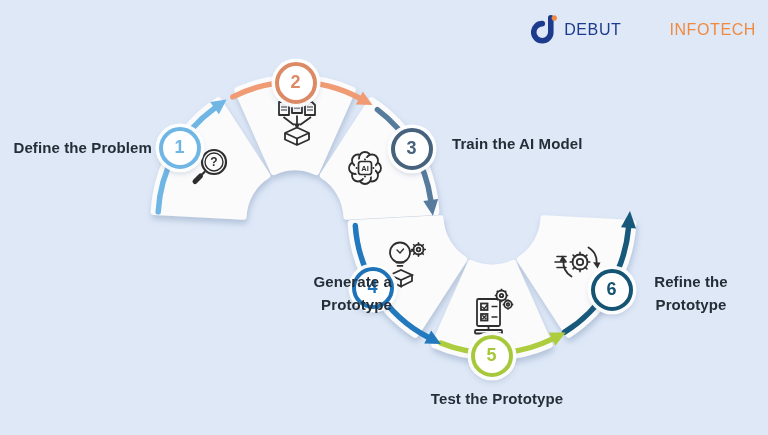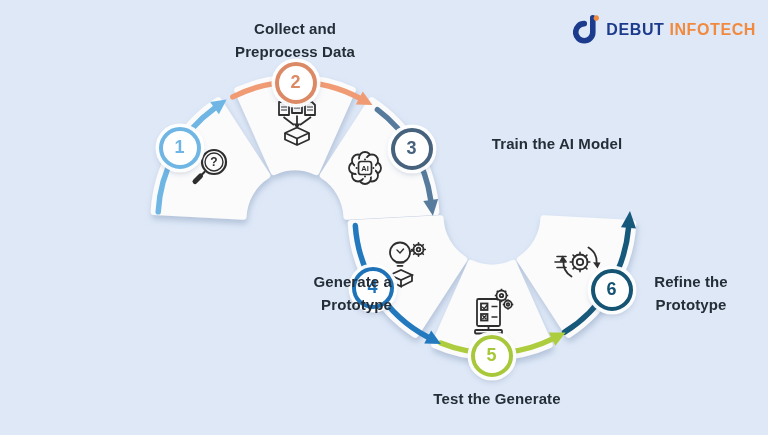--- a/index.html
+++ b/index.html
@@ -18,30 +18,30 @@
     z-index:3;}
 
   
   .icon{position:absolute;width:54px;height:54px;z-index:2;}
 
   
   .label{position:absolute;color:#242E38;font-size:15px;font-weight:700;
     line-height:1.5;white-space:pre-line;z-index:3;letter-spacing:.1px;}
   .l1{left:8px;top:137px;width:144px;text-align:right;}
   .l2{left:175px;top:18px;width:240px;text-align:center;}
-  .l3{left:452px;top:133px;width:210px;text-align:center;}
+  .l3{left:452px;top:133px;width:210px;text-align:left;}
   .l4{left:212px;top:271px;width:180px;text-align:right;}
   .l5{left:387px;top:388px;width:220px;text-align:center;}
   .l6{left:601px;top:271px;width:180px;text-align:center;}
 
   
   .logo{position:absolute;top:13px;right:12px;display:flex;align-items:center;gap:6px;z-index:4;}
-  .logo-text{font-size:16px;font-weight:700;letter-spacing:.6px;display:flex;gap:5px;}
+  .logo-text{font-size:16px;font-weight:400;letter-spacing:.6px;display:flex;gap:20px;}
   .logo-first{color:#1C3B8C;}
-  .logo-second{color:#F18A3E;}
+  .logo-second{color:#F18A3E;margin-left:28px;}
 </style>
 </head>
 <body>
 
 <div class="stage">
 
   <svg class="bg-svg" viewBox="0 0 768 435">
     <defs>
       <filter id="wshadow" x="-30%" y="-30%" width="160%" height="160%">
         <feDropShadow dx="1" dy="4" stdDeviation="3.2" flood-color="#8FA3C0" flood-opacity="0.55"></feDropShadow>
@@ -211,26 +211,25 @@
         <circle cx="30" cy="27" r="3.2"></circle>
         <path d="M38.5 12.5 A17 17 0 0 1 46.5 28.5"></path>
         <polygon points="47.5,33.5 43,27.2 50.5,27.5" fill="#2E2E2E" stroke="none"></polygon>
         <path d="M21.5 41.5 A17 17 0 0 1 13.5 25.5"></path>
         <polygon points="12.5,20.5 17,26.8 9.5,26.5" fill="#2E2E2E" stroke="none"></polygon>
         <path d="M7 21.5 h9 M5 27 h11 M7 32.5 h9" stroke-width="1.6"></path>
       </g>
     </svg>
   </div>
 
-  <div class="label l2">Collect and
-Preprocess Data</div>
+  <div class="label l1">Define the Problem</div>
   <div class="label l3">Train the AI Model</div>
   <div class="label l4">Generate a
 Prototype</div>
-  <div class="label l5">Test the Generate</div>
+  <div class="label l5">Test the Prototype</div>
   <div class="label l6">Refine the
 Prototype</div>
 
   <div class="logo">
     <svg width="27" height="33" viewBox="0 0 30 34">
       <path d="M22 4 L22 20 A9.5 9.5 0 1 1 12.5 10.5" fill="none" stroke="#1C3B8C" stroke-width="6.2" stroke-linecap="round"></path>
       <path d="M26.5 1.2 a3.1 3.1 0 1 1 -2.6 5.5 c-1.2-.8-1.4-2.8-.2-4.3 a3.4 3.4 0 0 1 2.8-1.2 Z" fill="#F18A3E"></path>
     </svg>
     <div class="logo-text">
       <span class="logo-first">DEBUT</span>

